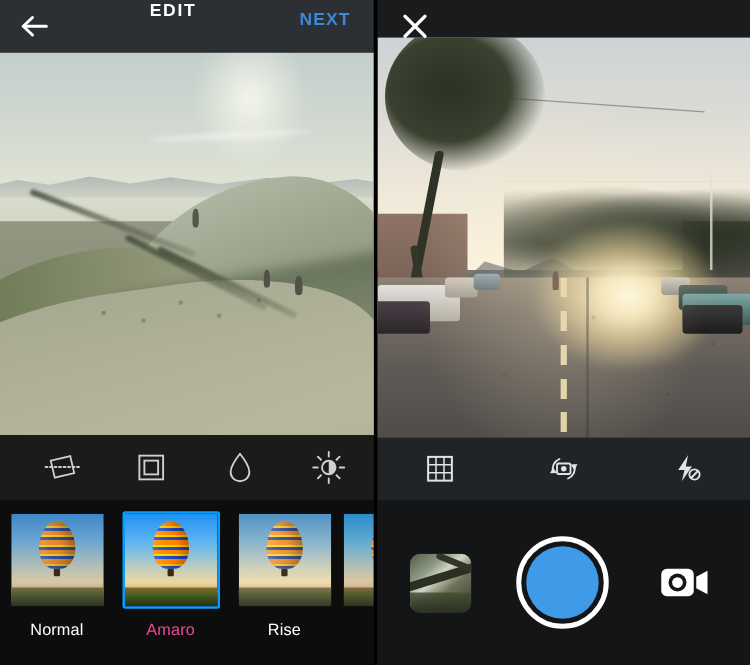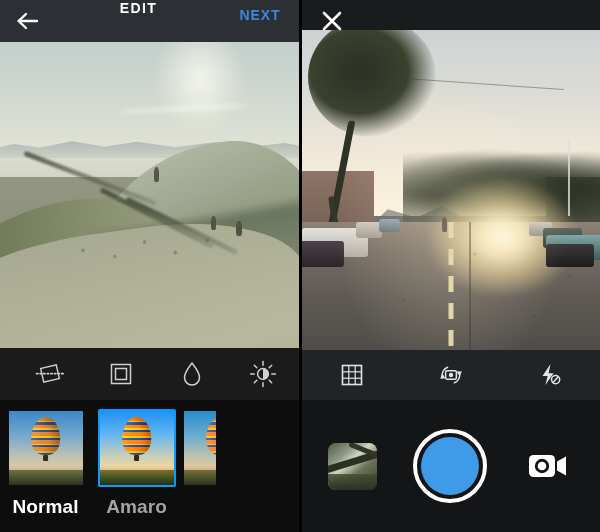--- a/index.html
+++ b/index.html
@@ -349,26 +349,26 @@
     width: 78px; height: 78px;
     border-radius: 2px;
     overflow: hidden;
     position: relative;
     box-sizing: border-box;
     border: 2px solid transparent;
   }
   .filter-item.selected .filter-thumb { border-color: #2d8fdd; }
   .filter-label {
     margin-top: 9px;
-    font-size: 19px;
+    font-size: 13px;
     color: #ffffff;
-    font-weight: bold;
+    font-weight: normal;
     letter-spacing: .1px;
   }
-  .filter-item.selected .filter-label { color: #a3a3a3; }
+  .filter-item.selected .filter-label { color: #ec4899; }
 
   
   .bal-sky {
     position: absolute; inset: 0;
     background: linear-gradient(to bottom, #3c87c8 0%, #72a8cf 32%, #b9c1b4 60%, #d7c9a5 74%, #bda882 84%, #3c3c2f 100%);
   }
   .bal-ground {
     position: absolute; bottom: 0; left: 0; width: 100%; height: 20%;
     background: linear-gradient(to bottom, #7a6b44 0%, #4d5a33 40%, #2d3322 100%);
   }
@@ -565,20 +565,30 @@
         <div class="filter-thumb thumb-amaro">
           <div class="bal-sky"></div>
           <div class="bal-field"></div>
           <div class="bal-ground"></div>
           <div class="bal-env"></div>
           <div class="bal-basket"></div>
         </div>
         <div class="filter-label">Amaro</div>
       </div>
 
+      <div class="filter-item">
+        <div class="filter-thumb thumb-rise">
+          <div class="bal-sky"></div>
+          <div class="bal-field"></div>
+          <div class="bal-ground"></div>
+          <div class="bal-env"></div>
+          <div class="bal-basket"></div>
+        </div>
+        <div class="filter-label">Rise</div>
+      </div>
 
       <div class="filter-item filter-item-partial">
         <div class="filter-thumb thumb-fourth">
           <div class="bal-sky"></div>
           <div class="bal-field"></div>
           <div class="bal-ground"></div>
           <div class="bal-env"></div>
 
         </div>
       </div>

